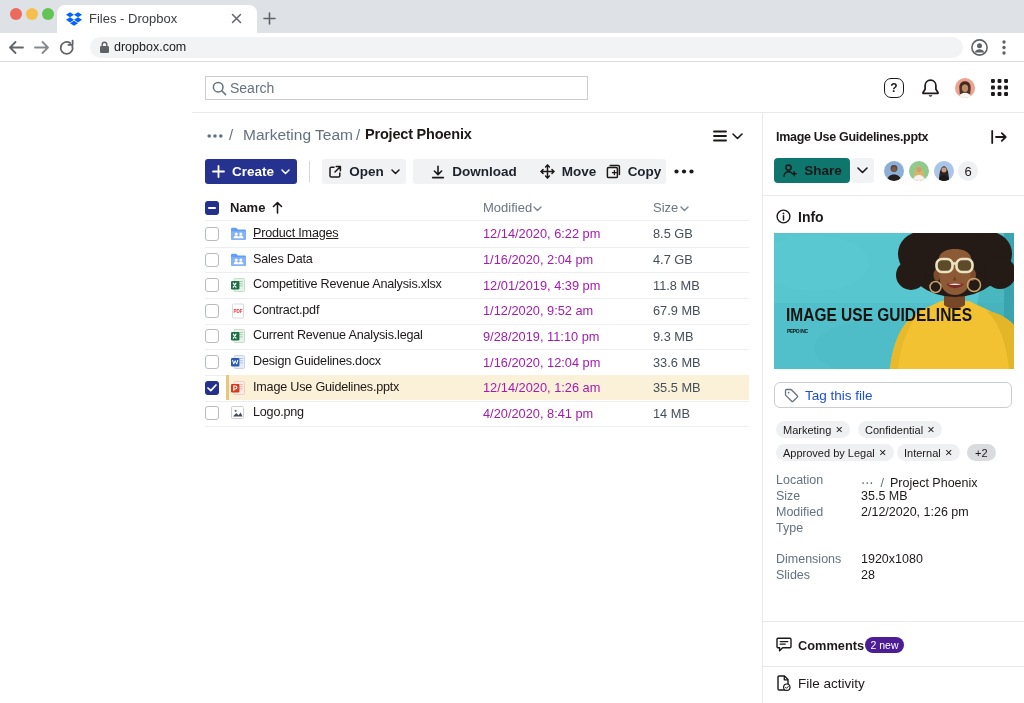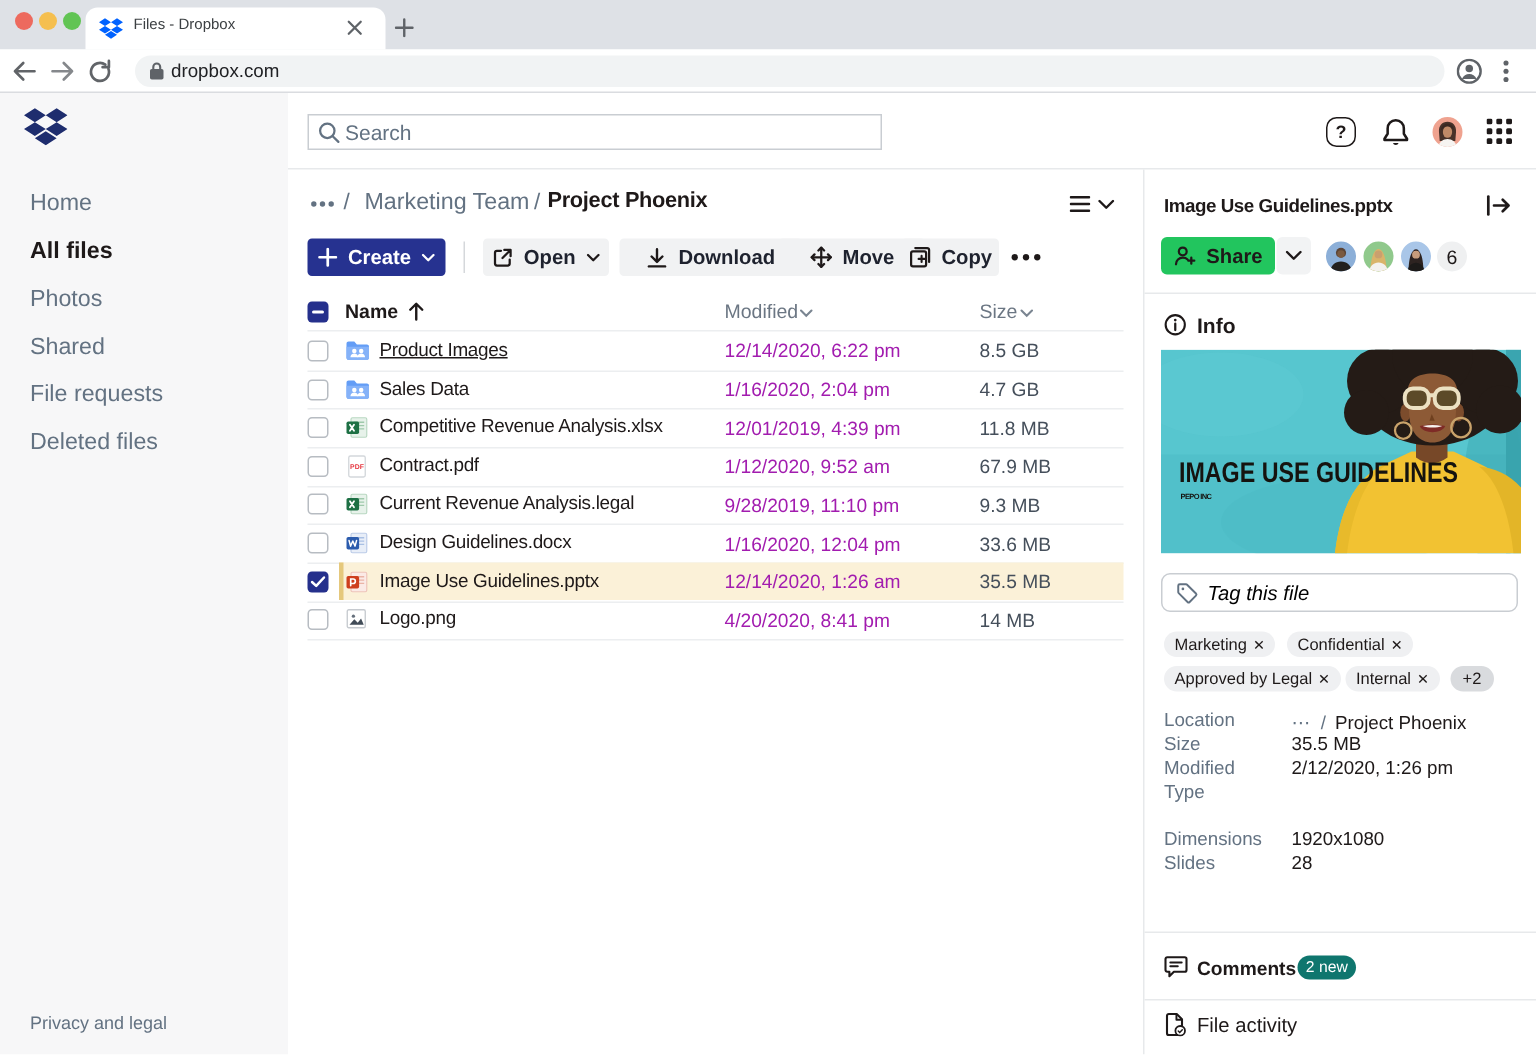--- a/index.html
+++ b/index.html
@@ -4,21 +4,21 @@
 <style>
   * { margin:0; padding:0; box-sizing:border-box; }
   html,body { width:1024px; height:703px; overflow:hidden; }
   body { font-family:"Liberation Sans", sans-serif; background:#fff; position:relative; }
   .abs { position:absolute; }
 
   
   #tabbar { left:0; top:0; width:1024px; height:33px; background:#dee1e6; }
   .light { width:12px; height:12px; border-radius:50%; top:8px; }
   #tab { left:57px; top:5px; width:200px; height:28px; background:#fff; border-radius:8px 8px 0 0; }
-  #tabtitle { left:89px; top:11px; font-size:10px; color:#3c4043; }
+  #tabtitle { left:89px; top:11px; font-size:13px; color:#3c4043; }
   #navbar { left:0; top:33px; width:1024px; height:29px; background:#fff; border-bottom:1px solid #dadce0; }
   #addr { left:90px; top:37px; width:873px; height:21px; background:#f1f3f4; border-radius:11px; }
   #addrtext { left:114px; top:40px; font-size:12.5px; color:#202124; }
 
   
   #app { left:0; top:62px; width:1024px; height:641px; background:#fff; }
   #sidebar { left:0; top:0; width:192px; height:641px; background:#f7f7f8; }
   .snav { left:20px; font-size:15.5px; color:#637282; }
   #main-hdr-line { left:192px; top:50px; width:832px; height:1px; background:#e7e9eb; }
   #searchbox { left:205px; top:14px; width:383px; height:24px; background:#fff; border:1px solid #c9cdd2; }
@@ -80,32 +80,20 @@
     <circle cx="8.5" cy="6.7" r="2.5" fill="#5f6368"></circle>
     <path d="M3.6 13.6c1-2.2 2.8-3.3 4.9-3.3s3.9 1.1 4.9 3.3" fill="#5f6368"></path>
   </svg>
 <svg class="abs" style="left:1002px; top:40px;" width="4" height="15" viewBox="0 0 4 15">
     <circle cx="2" cy="2" r="1.7" fill="#5f6368"></circle>
     <circle cx="2" cy="7.5" r="1.7" fill="#5f6368"></circle>
     <circle cx="2" cy="13" r="1.7" fill="#5f6368"></circle>
   </svg>
 
 <div class="abs" id="app">
-  <div class="abs" id="sidebar">
-    <svg class="abs" style="left:16px; top:10px;" width="29" height="25" viewBox="0 0 235.45 200" fill="#1e2d6e">
-        <path d="M58.86 0 0 37.5 58.86 75 117.73 37.5zM176.59 0 117.73 37.5 176.59 75 235.45 37.5zM0 112.5 58.86 150 117.73 112.5 58.86 75zM176.59 75 117.73 112.5 176.59 150 235.45 112.5zM58.86 162.5 117.73 200 176.59 162.5 117.73 125z"></path>
-      </svg>
-    <div class="abs snav" style="top:65px;">Home</div>
-    <div class="abs snav" style="top:97px; color:#1e1919; font-weight:700;">All files</div>
-    <div class="abs snav" style="top:129px;">Photos</div>
-    <div class="abs snav" style="top:161px;">Shared</div>
-    <div class="abs snav" style="top:192px;">File requests</div>
-    <div class="abs snav" style="top:224px;">Deleted files</div>
-    <div class="abs" style="left:20px; top:613px; font-size:12px; color:#637282;">Privacy and legal</div>
-  </div>
 
   <div class="abs" id="searchbox"></div>
   <svg class="abs" style="left:212px; top:19px;" width="15" height="15" viewBox="0 0 15 15">
       <circle cx="6.2" cy="6.2" r="4.8" fill="none" stroke="#637282" stroke-width="1.5"></circle>
       <path d="M9.8 9.8 13.6 13.6" stroke="#637282" stroke-width="1.5" stroke-linecap="round"></path>
     </svg>
   <div class="abs" style="left:230px; top:18px; font-size:14px; color:#637282;">Search</div>
   <div class="abs" style="left:884px; top:16px; width:20px; height:20px; border:1.8px solid #1e1919; border-radius:7px; display:flex; align-items:center; justify-content:center; font-size:12px; font-weight:700; color:#1e1919;">?</div>
   <svg class="abs" style="left:921px; top:16px;" width="19" height="20" viewBox="0 0 19 20">
       <path d="M9.5 2.2c-3.1 0-5.4 2.3-5.4 5.4v3.6L2 14.5v.8h15v-.8l-2.1-3.3V7.6c0-3.1-2.3-5.4-5.4-5.4z" fill="none" stroke="#1e1919" stroke-width="1.7" stroke-linejoin="round"></path>
@@ -296,21 +284,21 @@
     <div class="abs row-divider" style="top:230.2px;"></div>
     </div>
   </div>
 
   <div class="abs" id="rpanel" style="left:763px; top:51px; width:261px; height:590px;">
     <div class="abs" style="left:13px; top:17px; font-size:12.5px; font-weight:700; color:#1e1919; letter-spacing:-0.3px;">Image Use Guidelines.pptx</div>
     <svg class="abs" style="left:228px; top:17px;" width="16" height="14" viewBox="0 0 16 14">
         <path d="M1.2 1v12" stroke="#1e1919" stroke-width="1.8" stroke-linecap="round"></path>
         <path d="M5 7h9.5M10.8 3.2 14.7 7l-3.9 3.8" stroke="#1e1919" stroke-width="1.8" fill="none" stroke-linecap="round" stroke-linejoin="round"></path>
       </svg>
-    <div class="abs" style="left:11px; top:45px; width:76px; height:25px; background:#22c55e; border-radius:4px; display:flex; align-items:center; justify-content:center; gap:6px; font-size:13.5px; font-weight:700; color:#1e1919;"><svg width="16" height="15" viewBox="0 0 16 15">
+    <div class="abs" style="left:11px; top:45px; width:76px; height:25px; background:#0f766e; border-radius:4px; display:flex; align-items:center; justify-content:center; gap:6px; font-size:13.5px; font-weight:700; color:#1e1919;"><svg width="16" height="15" viewBox="0 0 16 15">
           <circle cx="6.5" cy="4.6" r="2.6" fill="none" stroke="#1e1919" stroke-width="1.5"></circle>
           <path d="M2 13.2c0-2.6 2-4.4 4.5-4.4 1.3 0 2.4.4 3.2 1.2" fill="none" stroke="#1e1919" stroke-width="1.5" stroke-linecap="round"></path>
           <path d="M12.2 8.8v4M10.2 10.8h4" stroke="#1e1919" stroke-width="1.5" stroke-linecap="round"></path>
         </svg>Share</div>
     <div class="abs" style="left:88px; top:45px; width:23px; height:25px; background:#f2f3f4; border-radius:4px;">
         <svg class="abs" style="left:6px; top:9px;" width="11" height="7" viewBox="0 0 11 7">
           <path d="M1 1l4.5 4.5L10 1" stroke="#1e1919" stroke-width="1.6" fill="none" stroke-linecap="round" stroke-linejoin="round"></path>
         </svg>
       </div>
 
@@ -385,21 +373,21 @@
         <text x="12" y="88" font-family="Liberation Sans" font-size="19" font-weight="bold" fill="#15130f" textLength="186" lengthAdjust="spacingAndGlyphs">IMAGE USE GUIDELINES</text>
         <text x="13" y="99.5" font-family="Liberation Sans" font-size="5" font-weight="bold" fill="#15130f" textLength="21">PEPO INC</text>
       </svg>
     </div>
 
     <div class="abs" style="left:11px; top:269px; width:238px; height:26px; border:1px solid #c9cdd2; border-radius:6px; background:#fff;"></div>
     <svg class="abs" style="left:21px; top:275px;" width="15" height="15" viewBox="0 0 15 15">
         <path d="M1.5 2.5c0-.6.4-1 1-1h4.2c.3 0 .5.1.7.3l5.9 5.9c.4.4.4 1 0 1.4l-4.2 4.2c-.4.4-1 .4-1.4 0L1.8 7.4a1 1 0 0 1-.3-.7z" fill="none" stroke="#637282" stroke-width="1.3"></path>
         <circle cx="4.6" cy="4.6" r="0.9" fill="#637282"></circle>
       </svg>
-    <div class="abs" style="left:42px; top:275px; font-size:13.5px; color:#000000;font-style:italic;">Tag this file</div>
+    <div class="abs" style="left:42px; top:275px; font-size:13.5px; color:#1d4ed8;">Tag this file</div>
 
     <div class="abs pill" style="left:13px; top:308px;">Marketing<span class="x">✕</span></div>
     <div class="abs pill" style="left:95px; top:308px;">Confidential<span class="x">✕</span></div>
     <div class="abs pill" style="left:13px; top:331px;">Approved by Legal<span class="x">✕</span></div>
     <div class="abs pill" style="left:134px; top:331px;">Internal<span class="x">✕</span></div>
     <div class="abs pill" style="left:204px; top:331px; background:#d9dbde; padding:0 8px;">+2</div>
 
     <div class="abs mlabel" style="left:13px; top:360px;">Location</div>
     <div class="abs" style="left:98px; top:360px;"><span style="color:#637282; font-size:12.5px; letter-spacing:1px;">⋯</span><span class="mlabel" style="margin:0 6px;">/</span><span class="mval">Project Phoenix</span></div>
     <div class="abs mlabel" style="left:13px; top:376px;">Size</div>
@@ -411,21 +399,21 @@
     <div class="abs mval" style="left:98px; top:439px;">1920x1080</div>
     <div class="abs mlabel" style="left:13px; top:454.5px;">Slides</div>
     <div class="abs mval" style="left:98px; top:454.5px;">28</div>
 
     <div class="abs" style="left:0; top:508px; width:261px; height:1px; background:#e7e9eb;"></div>
     <svg class="abs" style="left:13px; top:524px;" width="16" height="15" viewBox="0 0 16 15">
         <path d="M2.2 1.2h11.6c.7 0 1.2.5 1.2 1.2v7.2c0 .7-.5 1.2-1.2 1.2H6.6l-3 3v-3H2.2c-.7 0-1.2-.5-1.2-1.2V2.4c0-.7.5-1.2 1.2-1.2z" fill="none" stroke="#1e1919" stroke-width="1.4" stroke-linejoin="round"></path>
         <path d="M4.2 4.6h7.6M4.2 7.2h5" stroke="#1e1919" stroke-width="1.3" stroke-linecap="round"></path>
       </svg>
     <div class="abs" style="left:35px; top:525px; font-size:12.8px; font-weight:700; color:#1e1919;">Comments</div>
-    <div class="abs" style="left:102px; top:524px; height:16px; border-radius:8px; background:#0f766e; color:#fff; font-size:10.5px; display:flex; align-items:center; padding:0 5.5px;">2 new</div>
+    <div class="abs" style="left:102px; top:524px; height:16px; border-radius:8px; background:#4c1d95; color:#fff; font-size:10.5px; display:flex; align-items:center; padding:0 5.5px;">2 new</div>
     <div class="abs" style="left:0; top:553px; width:261px; height:1px; background:#e7e9eb;"></div>
     <svg class="abs" style="left:13px; top:562px;" width="15" height="16" viewBox="0 0 15 16">
         <path d="M2 2.2C2 1.5 2.5 1 3.2 1h5.3L12 4.5v9.3c0 .7-.5 1.2-1.2 1.2H3.2c-.7 0-1.2-.5-1.2-1.2z" fill="none" stroke="#1e1919" stroke-width="1.4" stroke-linejoin="round"></path>
         <path d="M8.3 1v3.8H12" fill="none" stroke="#1e1919" stroke-width="1.3" stroke-linejoin="round"></path>
         <circle cx="10.8" cy="12.2" r="3.2" fill="#fff" stroke="#1e1919" stroke-width="1.2"></circle>
         <path d="M9.5 12.3l1 1 1.7-1.8" stroke="#1e1919" stroke-width="1" fill="none" stroke-linecap="round"></path>
       </svg>
     <div class="abs" style="left:35px; top:563px; font-size:13.5px; color:#1e1919;">File activity</div>
   </div>
 </div>

